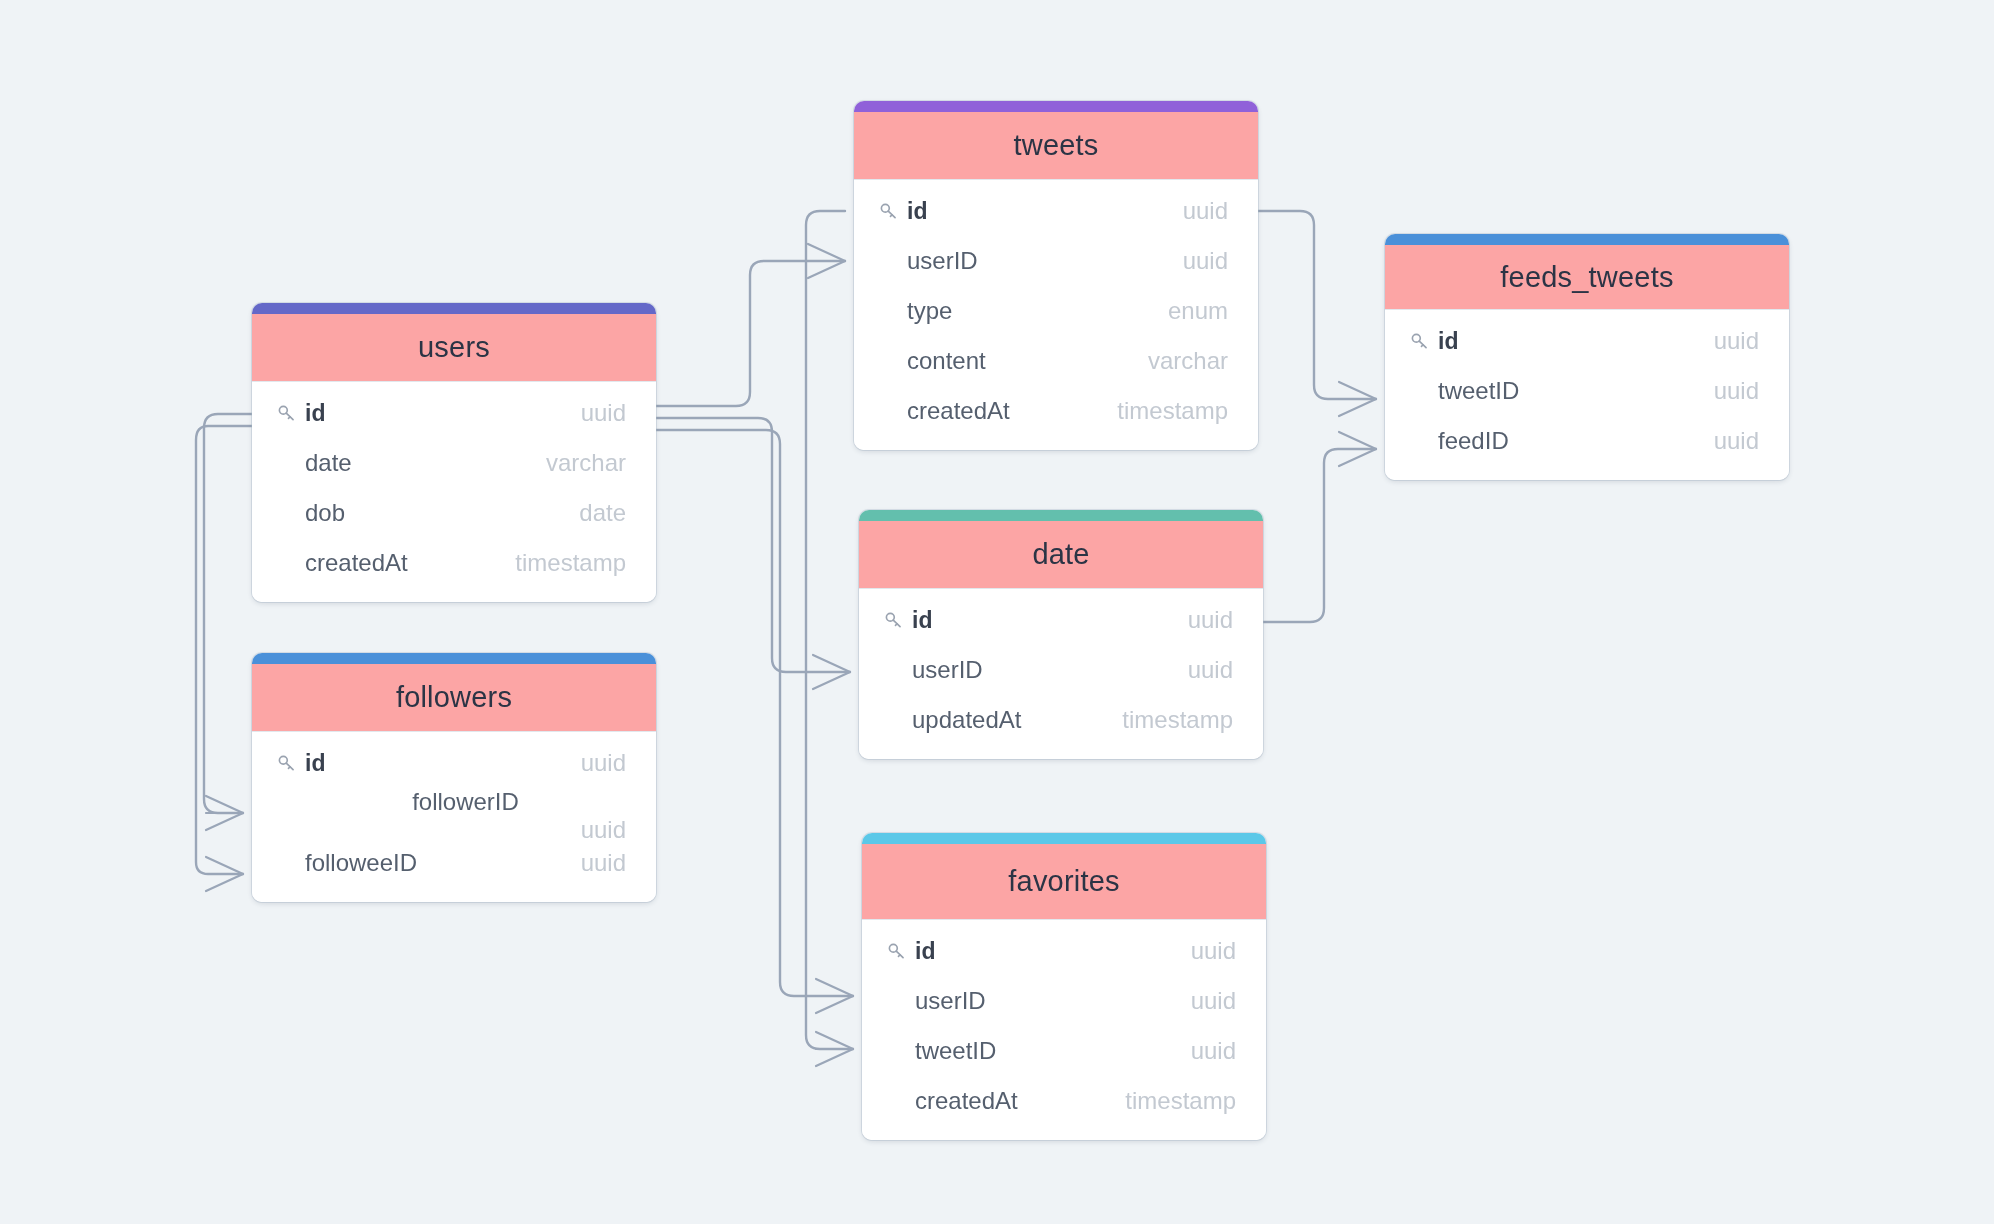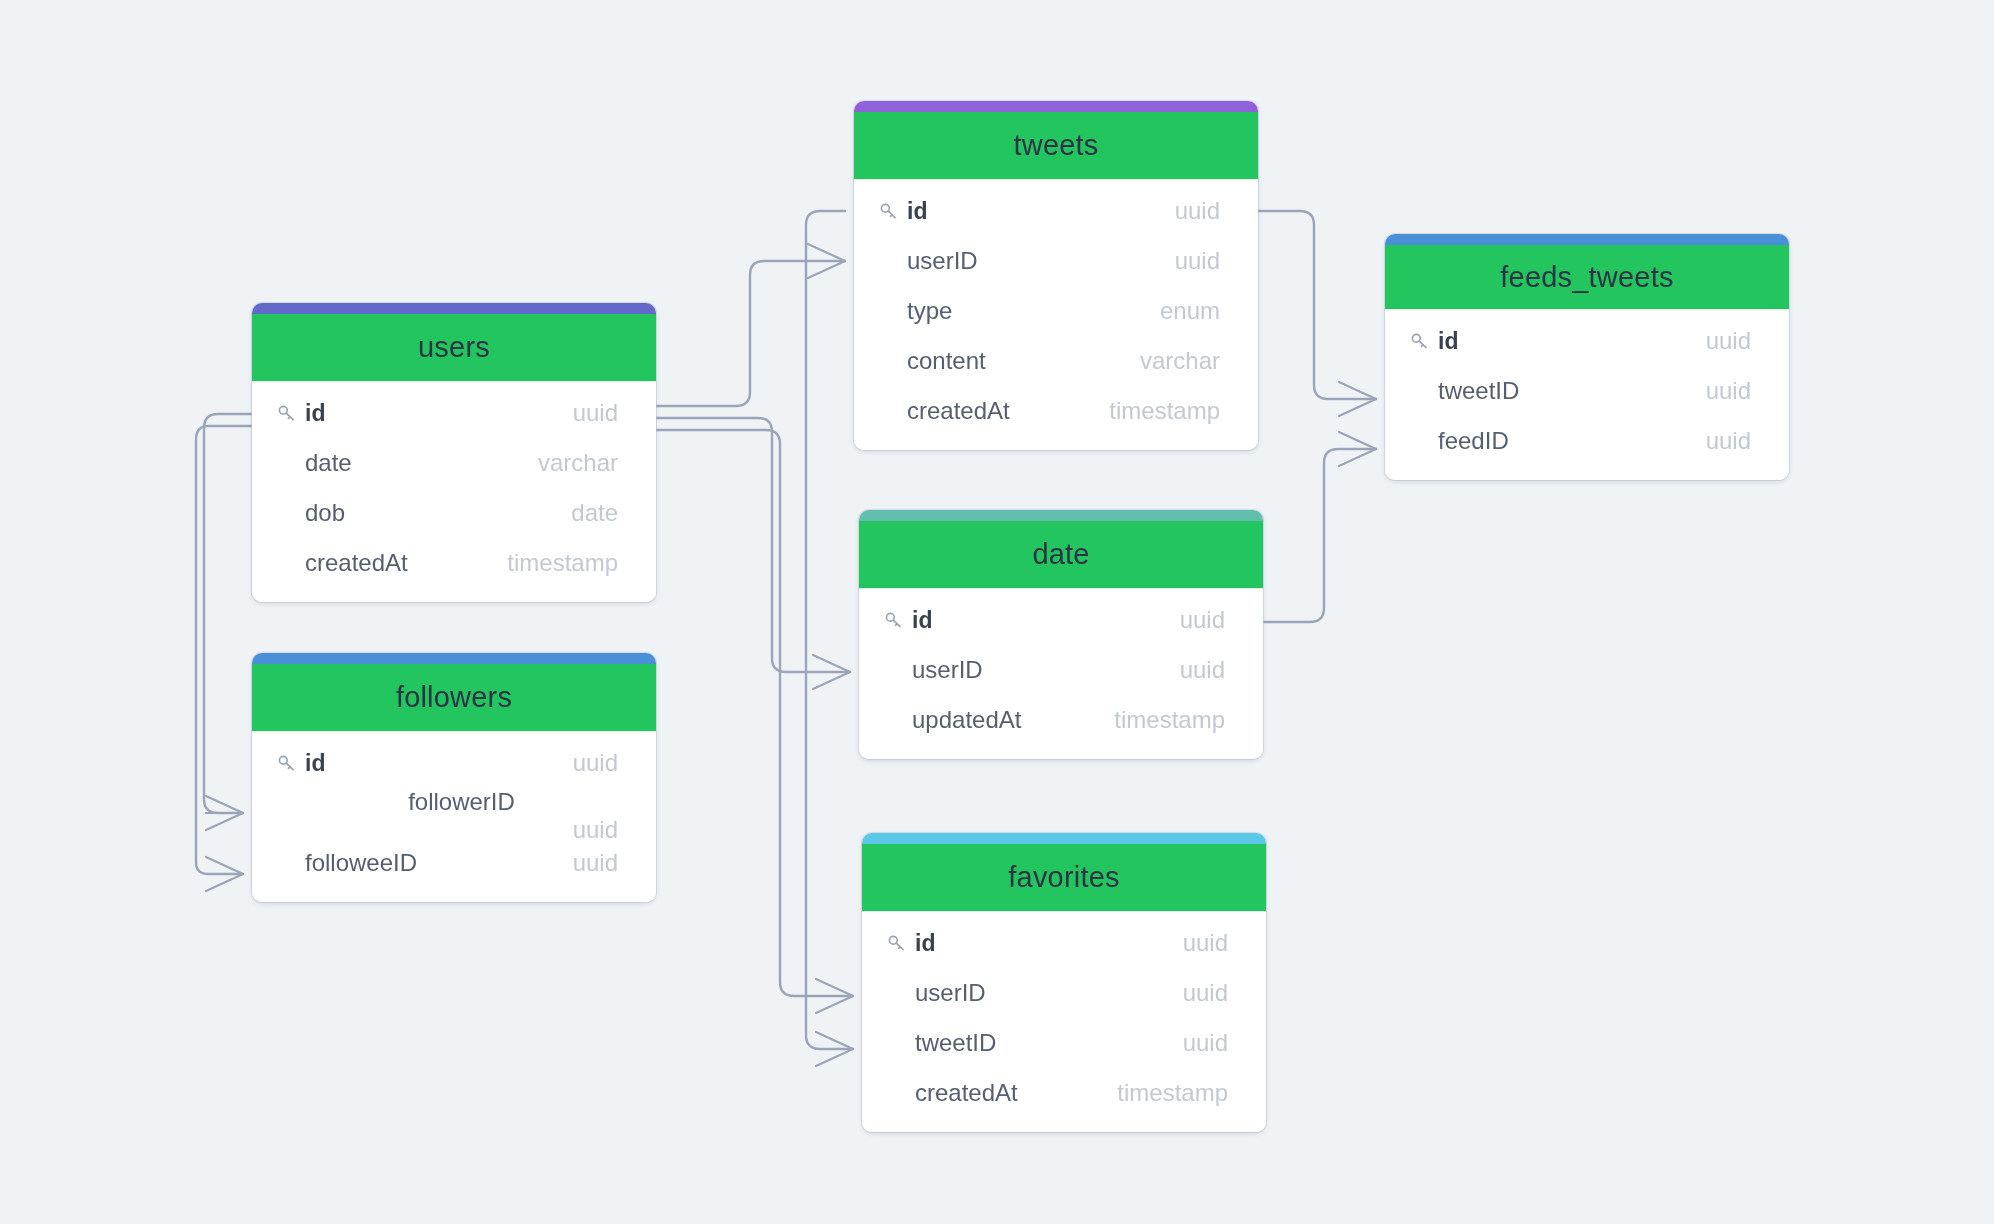--- a/index.html
+++ b/index.html
@@ -41,36 +41,36 @@
     overflow: hidden;
     box-sizing: border-box;
   }
 
   .accent-bar {
     height: 11px;
     width: 100%;
   }
 
   .table-header {
-    background: #22c55e;
+    background: #fca5a5;
     border-bottom: 1px solid #e2e8ed;
     text-align: center;
     box-sizing: border-box;
   }
 
   .table-title {
     font-size: 29px;
     color: #2b3445;
     font-weight: 400;
     letter-spacing: 0.2px;
     line-height: 1;
   }
 
   .fields {
-    padding: 6px 12px 14px 0;
+    padding: 6px 4px 14px 0;
     background: #ffffff;
   }
 
   .field-row {
     display: flex;
     align-items: center;
     box-sizing: border-box;
     padding: 0 26px 0 24px;
   }
 
@@ -297,21 +297,21 @@
         <span class="field-name" style="padding-left:29px;">
           <span>updatedAt</span>
         </span>
         <span class="field-type">timestamp</span>
       </div>
     </div>
   </div>
 
   <div class="table-card" style="left:862px; top:833px; width:404px;">
     <div class="accent-bar" style="background:#5bc8e8;"></div>
-    <div class="table-header" style="height:68px; display:flex; align-items:center; justify-content:center;">
+    <div class="table-header" style="height:76px; display:flex; align-items:center; justify-content:center;">
       <span class="table-title">favorites</span>
     </div>
     <div class="fields">
       <div class="field-row is-key" style="height:50px;">
         <span class="field-name">
           <svg class="key-icon" viewBox="0 0 24 24">
             <g fill="none" stroke="#9aa3b0" stroke-width="1.8" stroke-linecap="round">
               <circle cx="8" cy="9" r="4.3"></circle>
               <path d="M11.2 12.1 L18.6 19.3"></path>
               <path d="M15.4 16.1 L13.6 17.9"></path>

